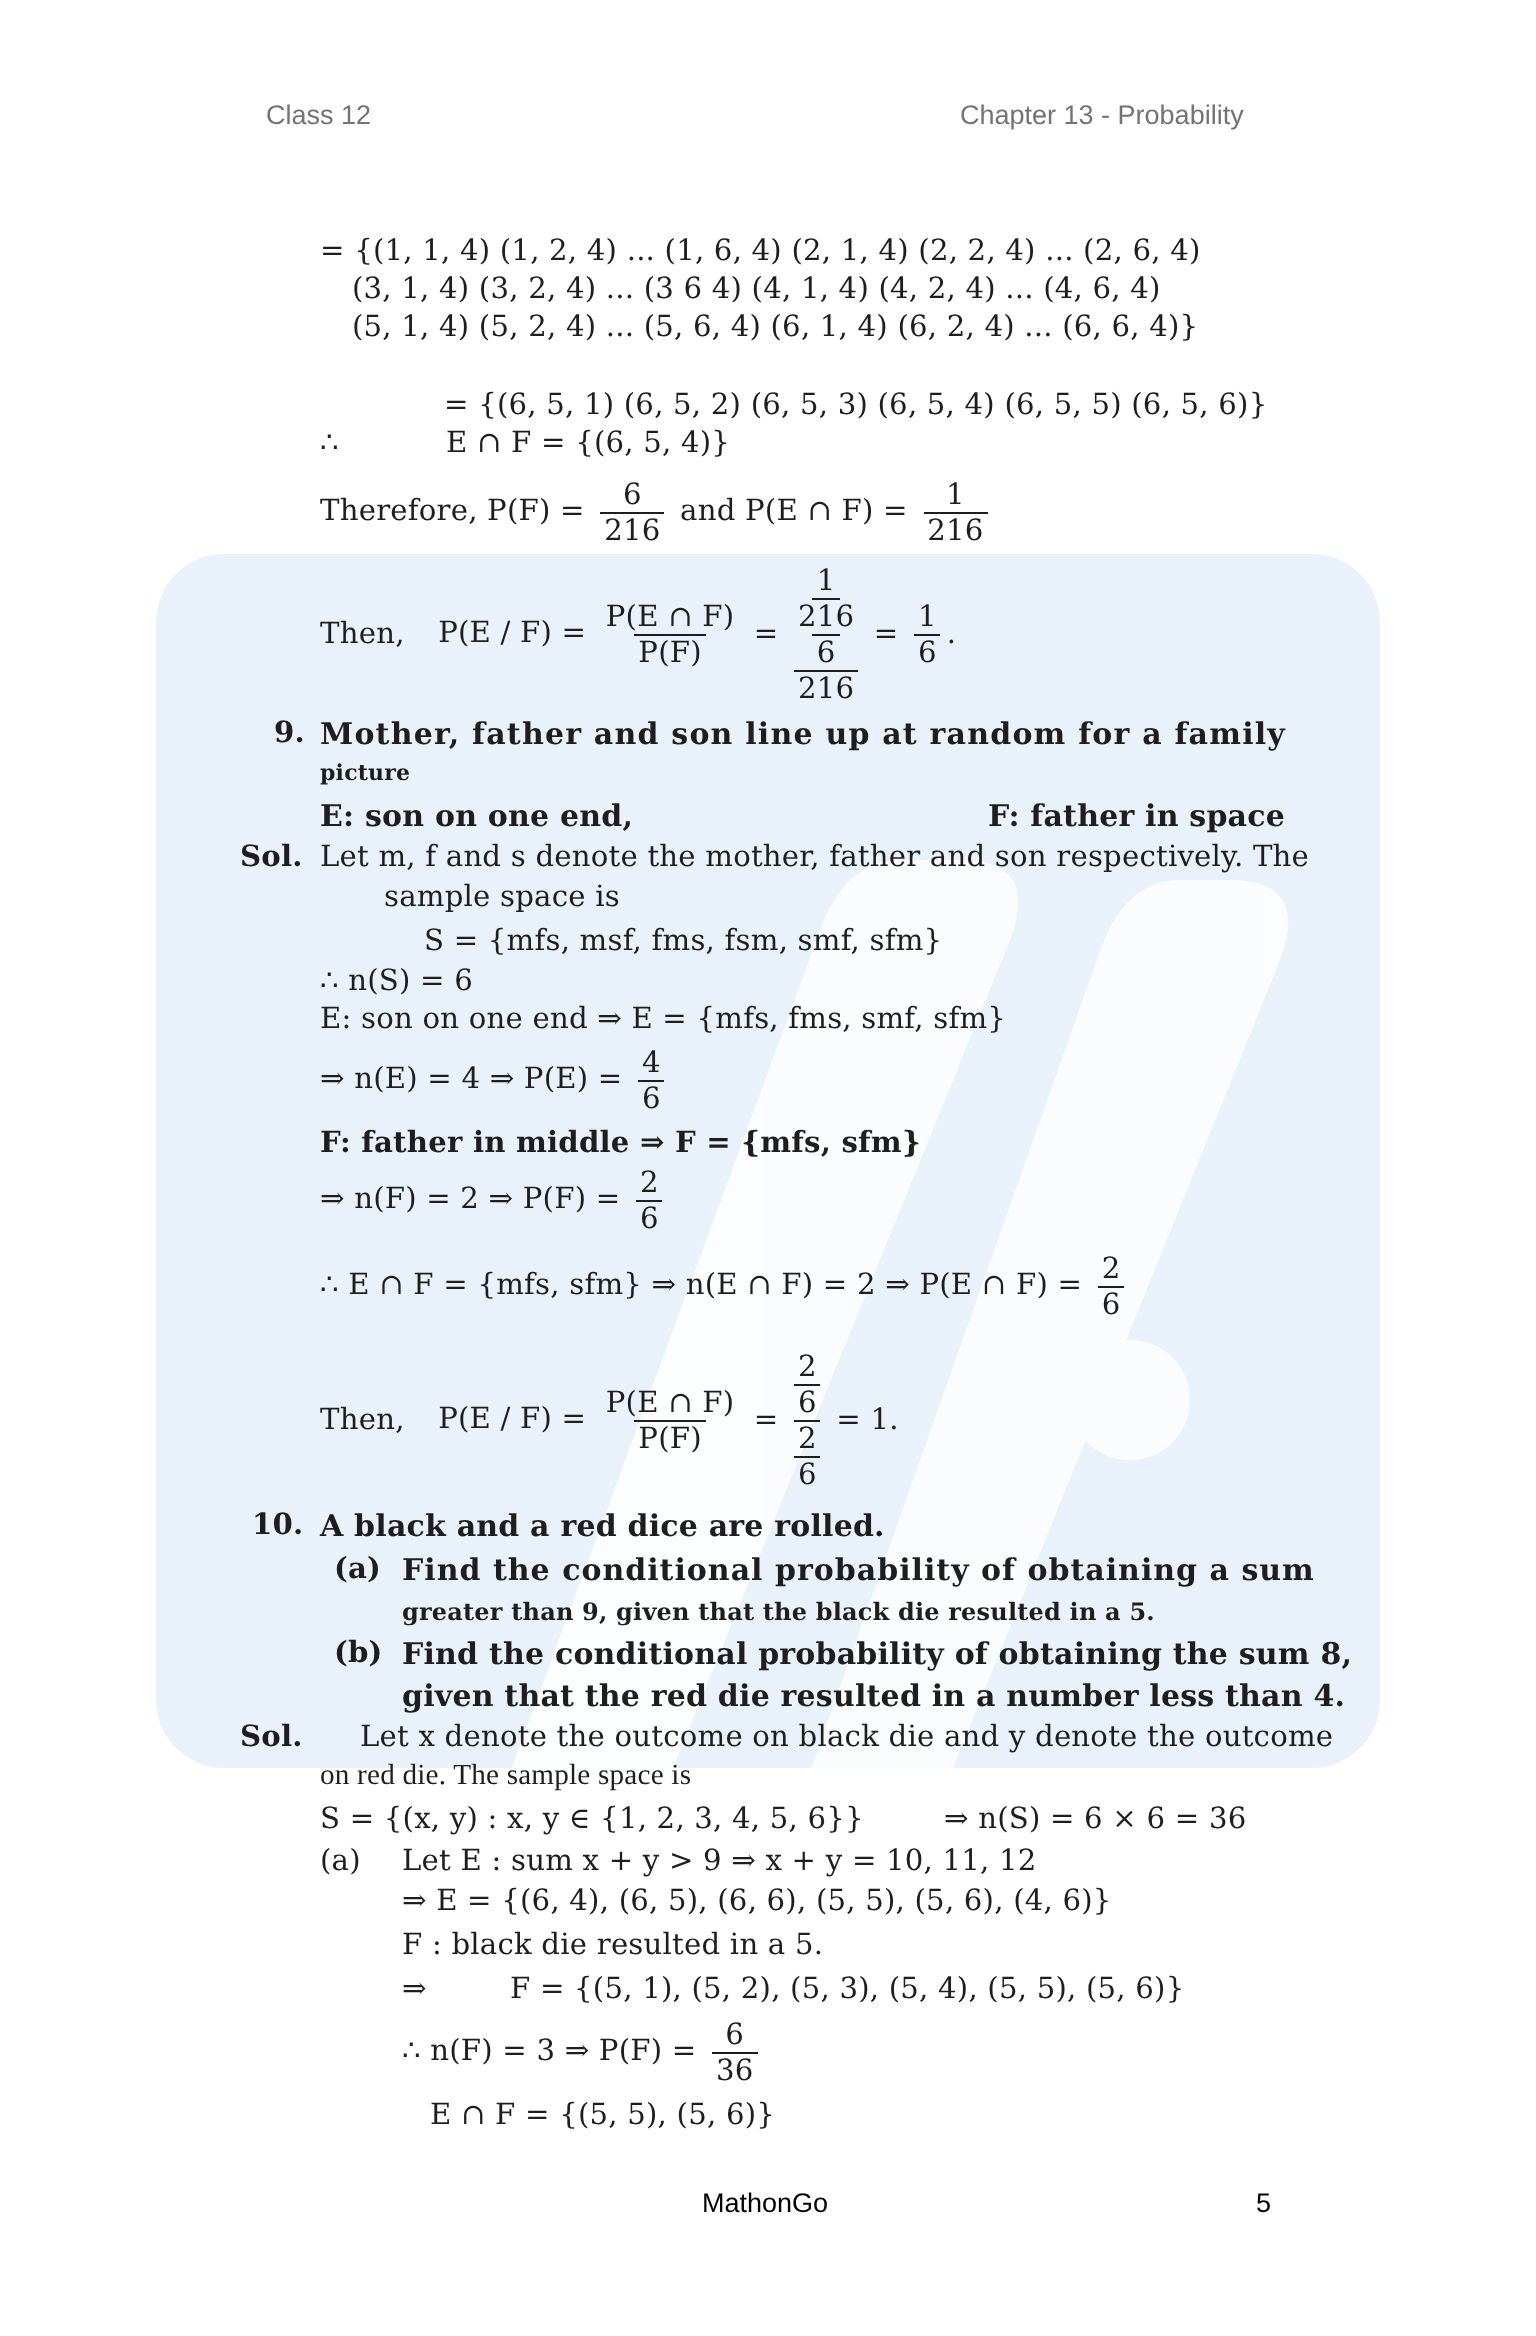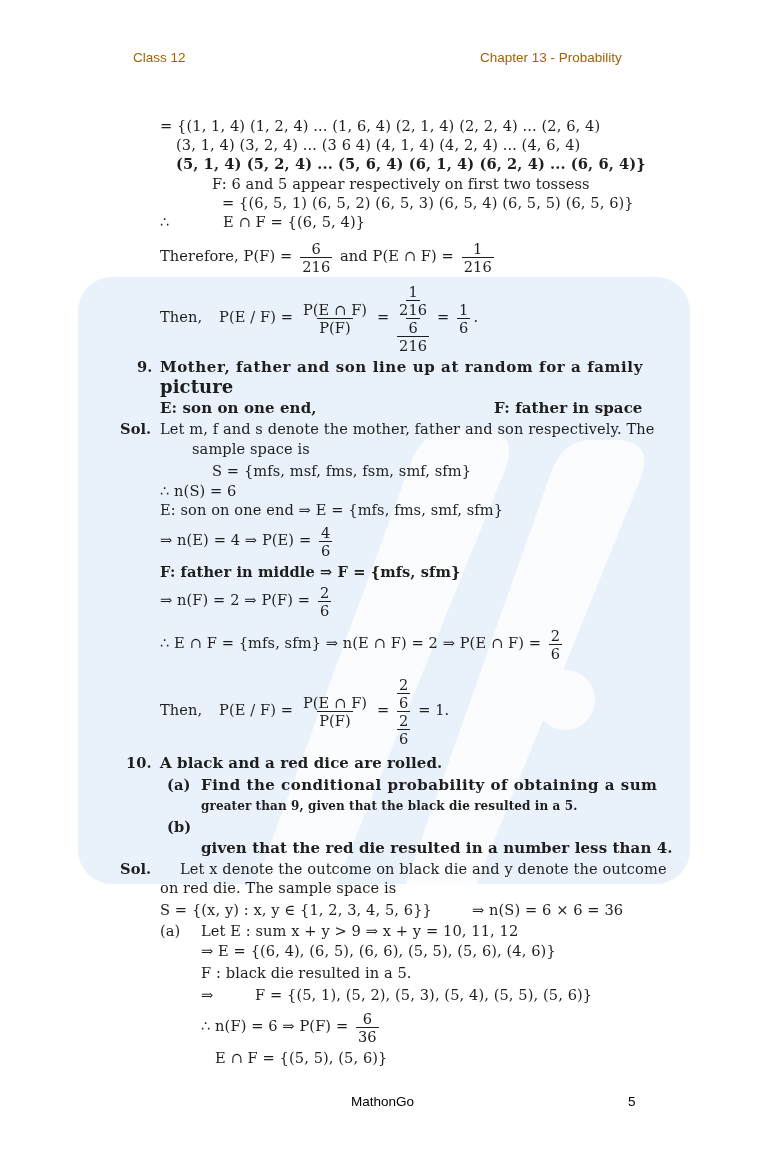--- a/index.html
+++ b/index.html
@@ -1,20 +1,20 @@
 <!DOCTYPE html>
 <html><head>
   <meta charset="utf-8">
   <style>
     html, body { margin: 0; padding: 0; }
     body {
       width: 768px; height: 1168px; background: #ffffff; position: relative; overflow: hidden;
       font-family: "DejaVu Serif", "Liberation Serif", serif; color: #1e1e1e;
     }
-    .hdr { position: absolute; top: 50px; font-family: "Liberation Sans", sans-serif; font-size: 13.5px; color: #a16207; }
+    .hdr { position: absolute; top: 50px; font-family: "Liberation Sans", sans-serif; font-size: 13.5px; color: #737373; }
     .hdr.left { left: 133px; }
     .hdr.right { left: 480px; }
     .footer { position: absolute; top: 1094px; font-family: "Liberation Sans", sans-serif; font-size: 13.5px; color: #000000; }
     .footer.center { left: 351px; }
     .footer.page { left: 628px; }
 
     .bgbox {
       position: absolute; left: 78px; top: 277px; width: 612px; height: 607px;
       background: #e9f1fb; border-radius: 34px; z-index: 0;
     }
@@ -39,22 +39,21 @@
     <path d="M 250 900 L 330 900 L 505 470 Q 520 430 480 430 L 450 430 Q 425 430 412 460 Z"></path>
     <path d="M 400 900 L 470 900 L 640 480 Q 655 440 615 440 L 590 440 Q 565 440 552 470 Z"></path>
     <circle cx="565" cy="700" r="30"></circle>
   </g>
 </svg>
 
 <div class="content">
 
   <div class="ln" style="left:148px;top:117px;">= {(1, 1, 4) (1, 2, 4) ... (1, 6, 4) (2, 1, 4) (2, 2, 4) ... (2, 6, 4)</div>
   <div class="ln" style="left:164px;top:136px;">(3, 1, 4) (3, 2, 4) ... (3 6 4) (4, 1, 4) (4, 2, 4) ... (4, 6, 4)</div>
-  <div class="ln" style="left:164px;top:155px;font-weight:bold;">(5, 1, 4) (5, 2, 4) ... (5, 6, 4) (6, 1, 4) (6, 2, 4) ... (6, 6, 4)}</div>
-  <div class="ln" style="left:200px;top:175px;">F: 6 and 5 appear respectively on first two tossess</div>
+  <div class="ln" style="left:164px;top:155px;">(5, 1, 4) (5, 2, 4) ... (5, 6, 4) (6, 1, 4) (6, 2, 4) ... (6, 6, 4)}</div>
   <div class="ln" style="left:210px;top:194px;">= {(6, 5, 1) (6, 5, 2) (6, 5, 3) (6, 5, 4) (6, 5, 5) (6, 5, 6)}</div>
   <div class="ln" style="left:148px;top:213px;">∴</div>
   <div class="ln" style="left:211px;top:213px;">E ∩ F = {(6, 5, 4)}</div>
 
   <div class="ln" style="left:148px;top:236px;line-height:40px;">
     <span>Therefore, P(F) =</span>
     <span class="frac">
         <span class="num">6</span>
         <span class="den">216</span>
       </span>
@@ -81,21 +80,21 @@
     </span>
     <span>=</span>
     <span class="frac">
         <span class="num">1</span>
         <span class="den">6</span>
       </span><span>.</span>
   </div>
 
   <div class="ln b" style="left:125px;top:358px;">9.</div>
   <div class="ln b" style="left:148px;top:358px;font-size:15px;letter-spacing:0.6px;">Mother, father and son line up at random for a family</div>
-  <div class="ln b" style="left:148px;top:378px;font-size:18px;">picture</div>
+  <div class="ln b" style="left:148px;top:378px;font-size:11px;">picture</div>
   <div class="ln b" style="left:148px;top:399px;font-size:15px;">E: son on one end,</div>
   <div class="ln b" style="left:482px;top:399px;font-size:15px;">F: father in space</div>
   <div class="ln b" style="left:108px;top:420px;">Sol.</div>
   <div class="ln" style="left:148px;top:420px;">Let m, f and s denote the mother, father and son respectively. The</div>
   <div class="ln" style="left:148px;top:440px;margin-left:32px;">sample space is</div>
   <div class="ln" style="left:200px;top:462px;">S = {mfs, msf, fms, fsm, smf, sfm}</div>
   <div class="ln" style="left:148px;top:482px;">∴   n(S) = 6</div>
   <div class="ln" style="left:148px;top:501px;">E: son on one end   ⇒   E = {mfs, fms, smf, sfm}</div>
   <div class="ln" style="left:148px;top:520px;line-height:40px;">
     <span>⇒   n(E) = 4   ⇒   P(E) =</span>
@@ -135,34 +134,35 @@
     </span>
     <span>= 1.</span>
   </div>
 
   <div class="ln b" style="left:114px;top:754px;">10.</div>
   <div class="ln b" style="left:148px;top:754px;font-size:15px;">A black and a red dice are rolled.</div>
   <div class="ln b" style="left:155px;top:776px;">(a)</div>
   <div class="ln b" style="left:189px;top:776px;font-size:15px;letter-spacing:0.5px;">Find the conditional probability of obtaining a sum</div>
   <div class="ln b" style="left:189px;top:797px;font-size:12px;">greater than 9, given that the black die resulted in a 5.</div>
   <div class="ln b" style="left:155px;top:818px;">(b)</div>
+  <div class="ln b" style="left:189px;top:818px;font-size:15px;">Find the conditional probability of obtaining the sum 8,</div>
   <div class="ln b" style="left:189px;top:839px;font-size:15px;">given that the red die resulted in a number less than 4.</div>
   <div class="ln b" style="left:108px;top:860px;">Sol.</div>
   <div class="ln" style="left:148px;top:860px;margin-left:20px;">Let x denote the outcome on black die and y denote the outcome</div>
-  <div class="ln" style="left:148px;top:879px;">on red die. The sample space is</div>
+  <div class="ln" style="left:148px;top:879px;font-family:Liberation Serif, serif;">on red die. The sample space is</div>
   <div class="ln" style="left:148px;top:901px;">S = {(x, y) : x, y ∈ {1, 2, 3, 4, 5, 6}}</div>
   <div class="ln" style="left:460px;top:901px;">⇒   n(S) = 6 × 6 = 36</div>
   <div class="ln" style="left:148px;top:922px;">(a)</div>
   <div class="ln" style="left:189px;top:922px;">Let E : sum x + y &gt; 9   ⇒   x + y = 10, 11, 12</div>
   <div class="ln" style="left:189px;top:942px;">⇒   E = {(6, 4), (6, 5), (6, 6), (5, 5), (5, 6), (4, 6)}</div>
   <div class="ln" style="left:189px;top:964px;">F : black die resulted in a 5.</div>
   <div class="ln" style="left:189px;top:986px;">⇒</div>
   <div class="ln" style="left:243px;top:986px;">F = {(5, 1), (5, 2), (5, 3), (5, 4), (5, 5), (5, 6)}</div>
   <div class="ln" style="left:189px;top:1006px;line-height:40px;">
-    <span>∴   n(F) = 6   ⇒   P(F) =</span>
+    <span>∴   n(F) = 3   ⇒   P(F) =</span>
     <span class="frac">
         <span class="num">6</span>
         <span class="den">36</span>
       </span>
   </div>
   <div class="ln" style="left:203px;top:1049px;">E ∩ F = {(5, 5), (5, 6)}</div>
 </div>
 
 <div class="footer center">MathonGo</div>
 <div class="footer page">5</div>

